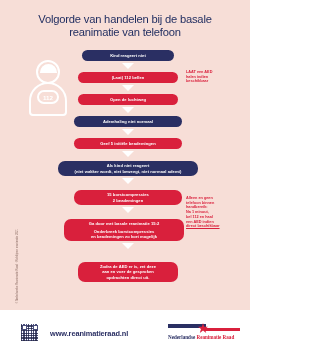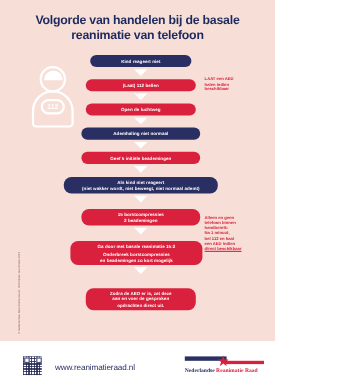--- a/index.html
+++ b/index.html
@@ -31,21 +31,21 @@
   }
 
   
   .title {
     position: absolute;
     left: 16px;
     top: 13px;
     width: 218px;
     text-align: center;
     color: #1c2a5e;
-    font-weight: bold;
+    font-weight: normal;
     font-size: 11.2px;
     line-height: 13px;
     letter-spacing: -0.2px;
   }
   .title .l2 { display: block; }
 
   
   .flow {
     position: absolute;
     left: 0;
@@ -193,21 +193,21 @@
   }
   .qr::before { left: 0.5px; top: 0.5px; }
   .qr::after  { right: 0.5px; top: 0.5px; }
 
   .site-url {
     position: absolute;
     left: 50px;
     top: 19px;
     color: #2a2f63;
     font-size: 7.4px;
-    font-weight: normal;
+    font-weight: bold;
     letter-spacing: -0.1px;
   }
   .logo {
     position: absolute;
     left: 168px;
     top: 13px;
     width: 72px;
     height: 20px;
   }
   .logo-bar-navy {

